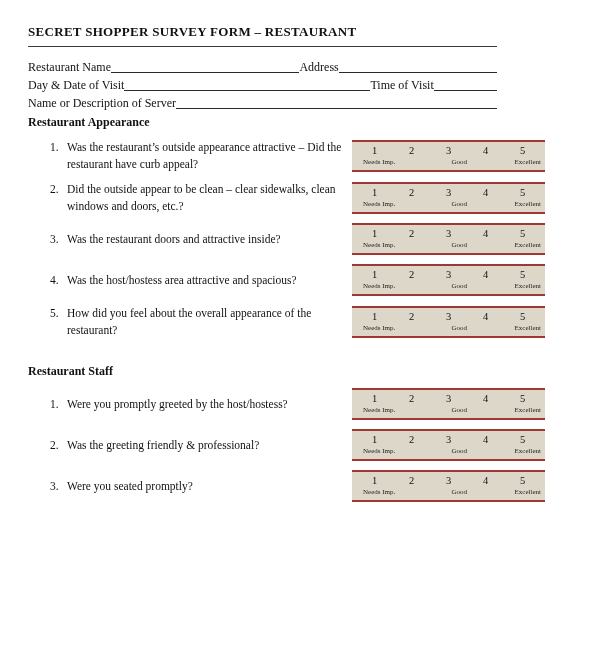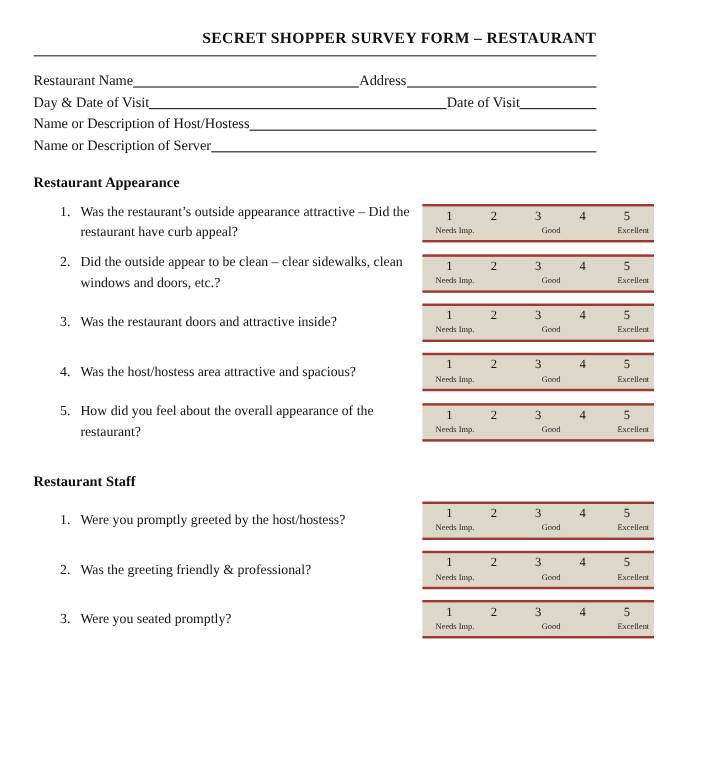--- a/index.html
+++ b/index.html
@@ -19,21 +19,21 @@
     box-sizing: border-box;
     padding: 20px 28px 0 28px;
     background: #ffffff;
     overflow: hidden;
   }
   .header-area { width: 469px; }
   h1 {
     margin: 4px 0 6px 0;
     font-size: 13px;
     font-weight: bold;
-    text-align: right;
+    text-align: left;
     letter-spacing: 0.3px;
   }
   .title-rule {
     height: 0;
     border-top: 1px solid #3a3a3a;
     margin-bottom: 10px;
   }
   .fields { width: 469px; margin-top: 8px; font-family: Liberation Serif, serif; }
   .field-row {
     display: flex;
@@ -46,21 +46,21 @@
     border-bottom: 1px solid var(--line, #2b2b2b);
     height: 14px;
     margin-bottom: 2px;
   }
   .f-a { flex: 1.25; }
   .f-b { flex: 1.05; }
   .f-c { flex: 3.5; }
   .f-d { flex: 0.9; }
   .f-e { flex: 1; }
 
-  #sections { margin-top: 16px; width: 517px; }
+  #sections { margin-top: 4px; width: 517px; }
   .section + .section { margin-top: 26px; }
   .section-title {
     font-size: 12px;
     font-weight: bold;
     margin: 0 0 9px 0;
   }
   .question-row {
     display: flex;
     align-items: center;
     margin-bottom: 9px;
@@ -130,26 +130,22 @@
     <div class="fields">
       <div class="field-row">
         <span class="f-label">Restaurant Name</span>
         <span class="fill f-a"></span>
         <span class="f-label">Address</span>
         <span class="fill f-b"></span>
       </div>
       <div class="field-row">
         <span class="f-label">Day &amp; Date of Visit</span>
         <span class="fill f-c"></span>
-        <span class="f-label">Date of Visit</span>
+        <span class="f-label">Time of Visit</span>
         <span class="fill f-d"></span>
-      </div>
-      <div class="field-row">
-        <span class="f-label">Name or Description of Host/Hostess</span>
-        <span class="fill f-e"></span>
       </div>
       <div class="field-row">
         <span class="f-label">Name or Description of Server</span>
         <span class="fill f-e"></span>
       </div>
     </div>
   </div>
 
   <div id="sections">
   <section class="section">

